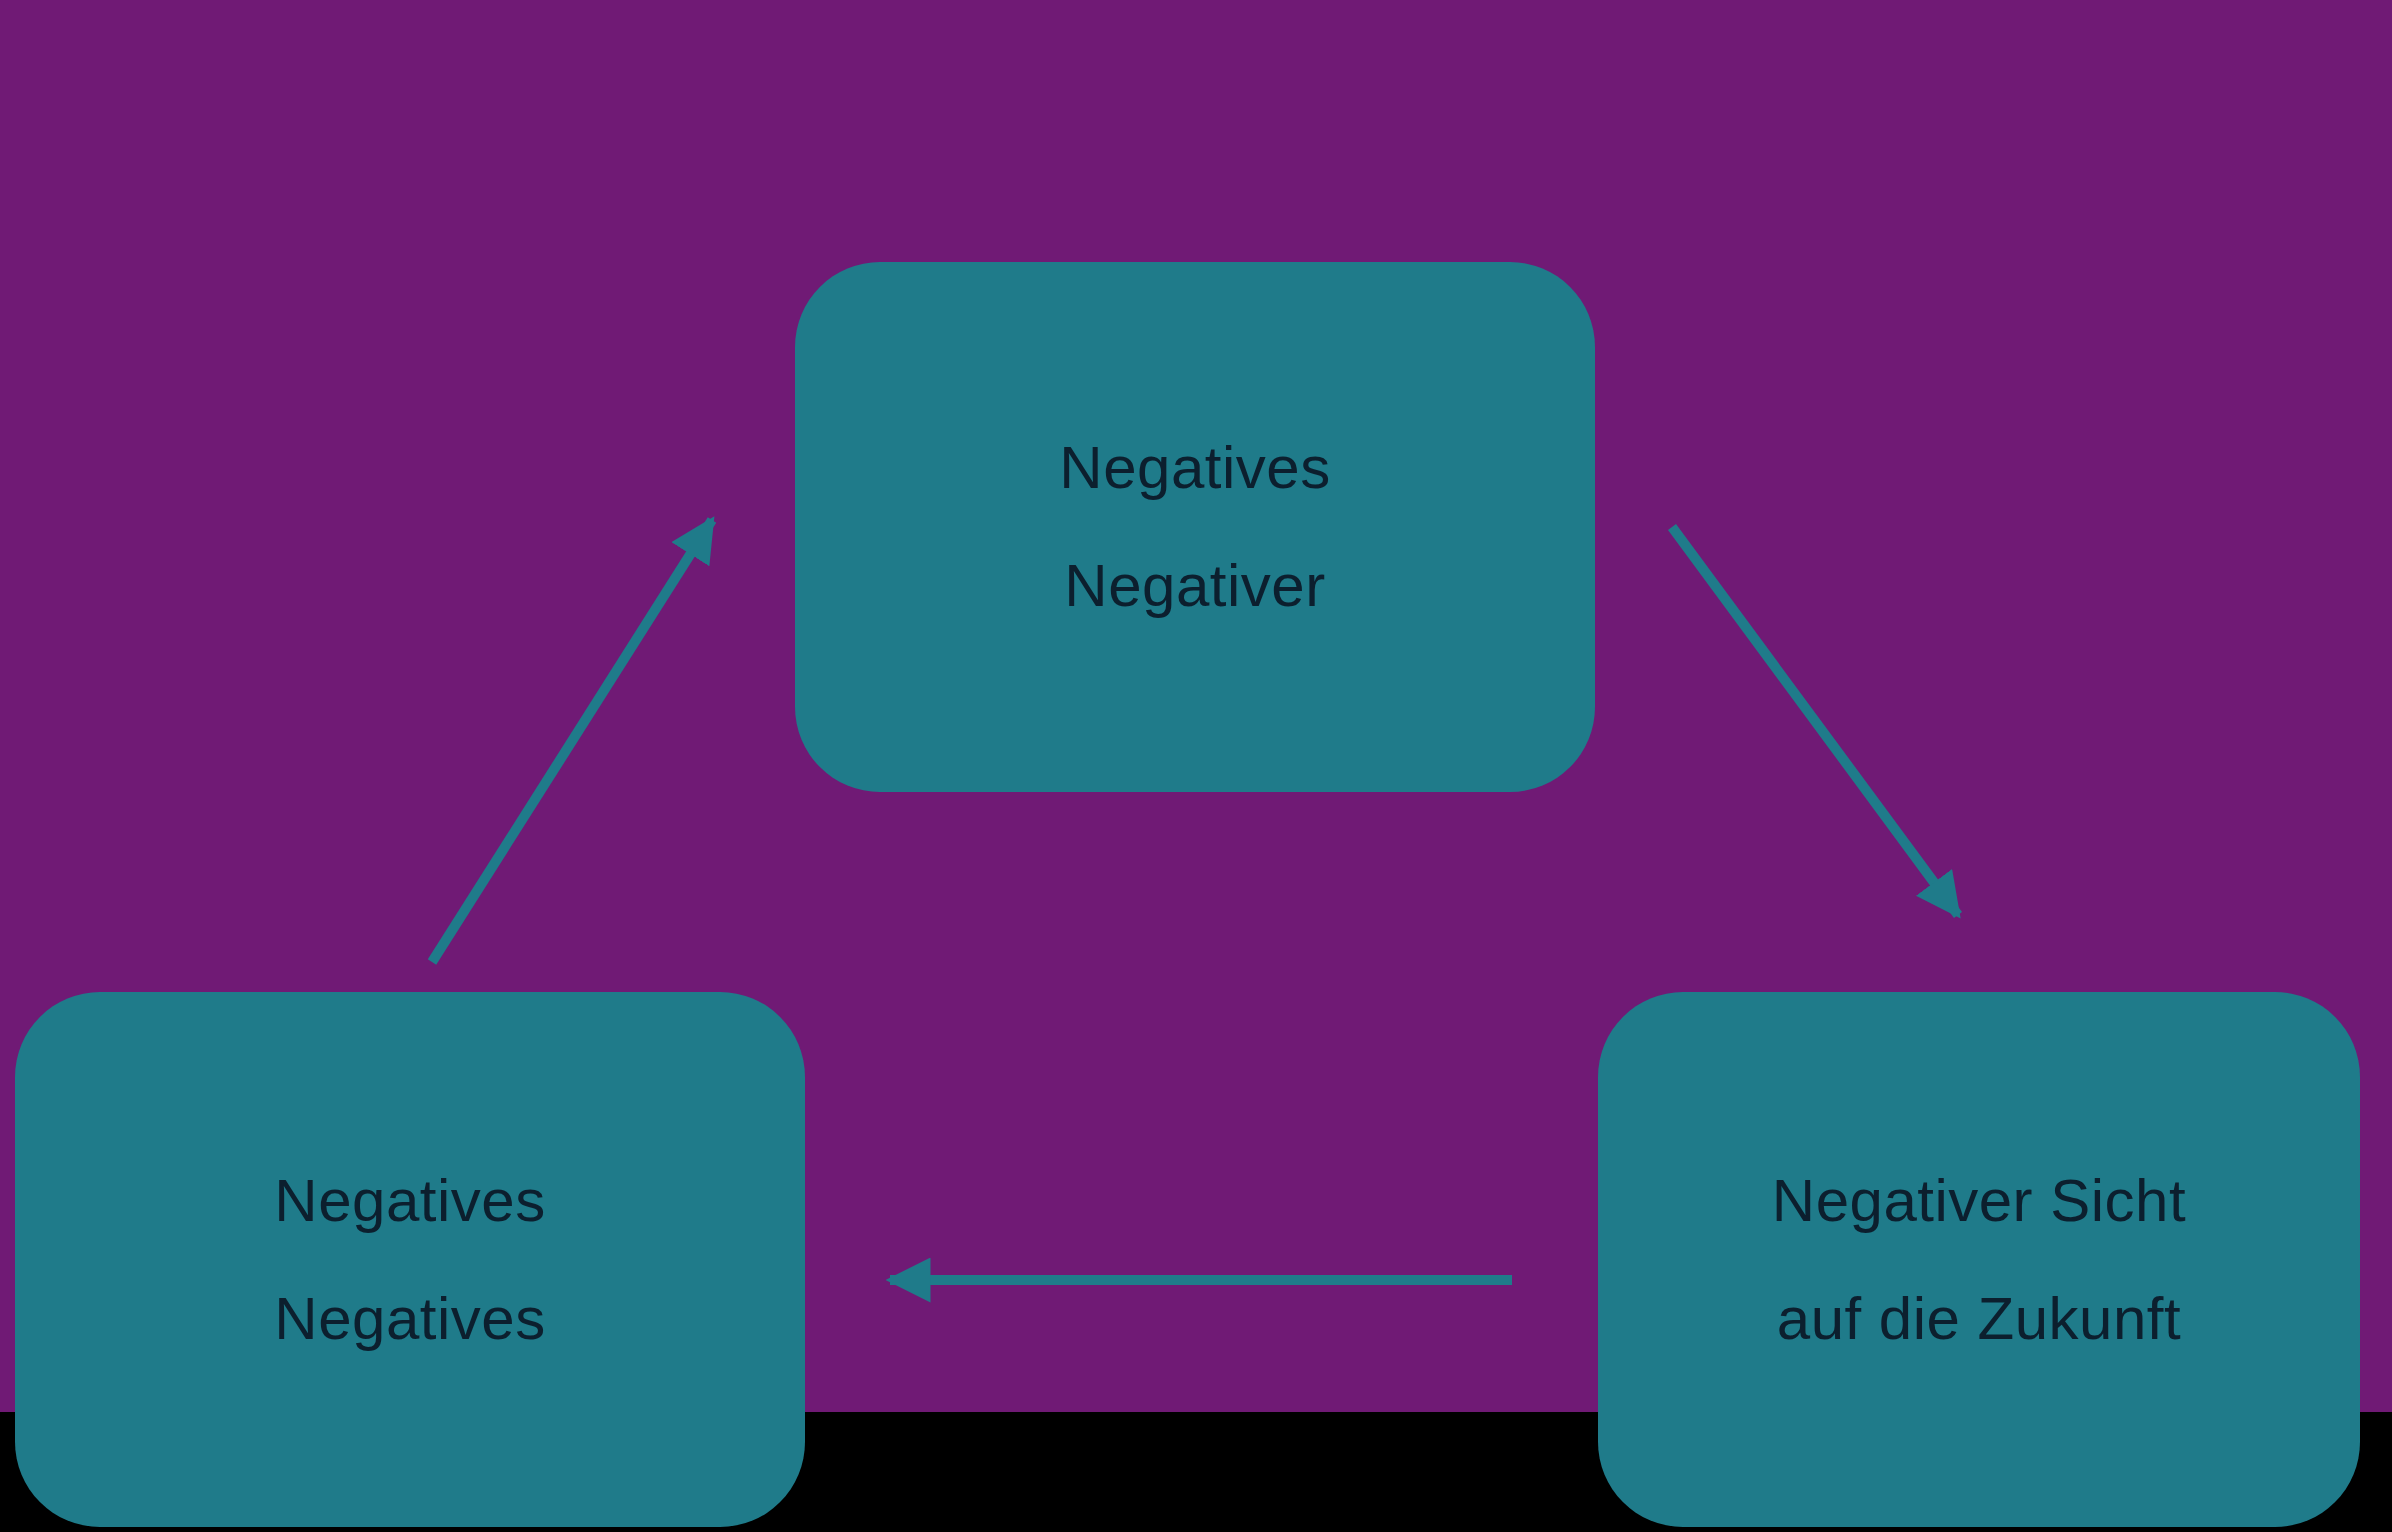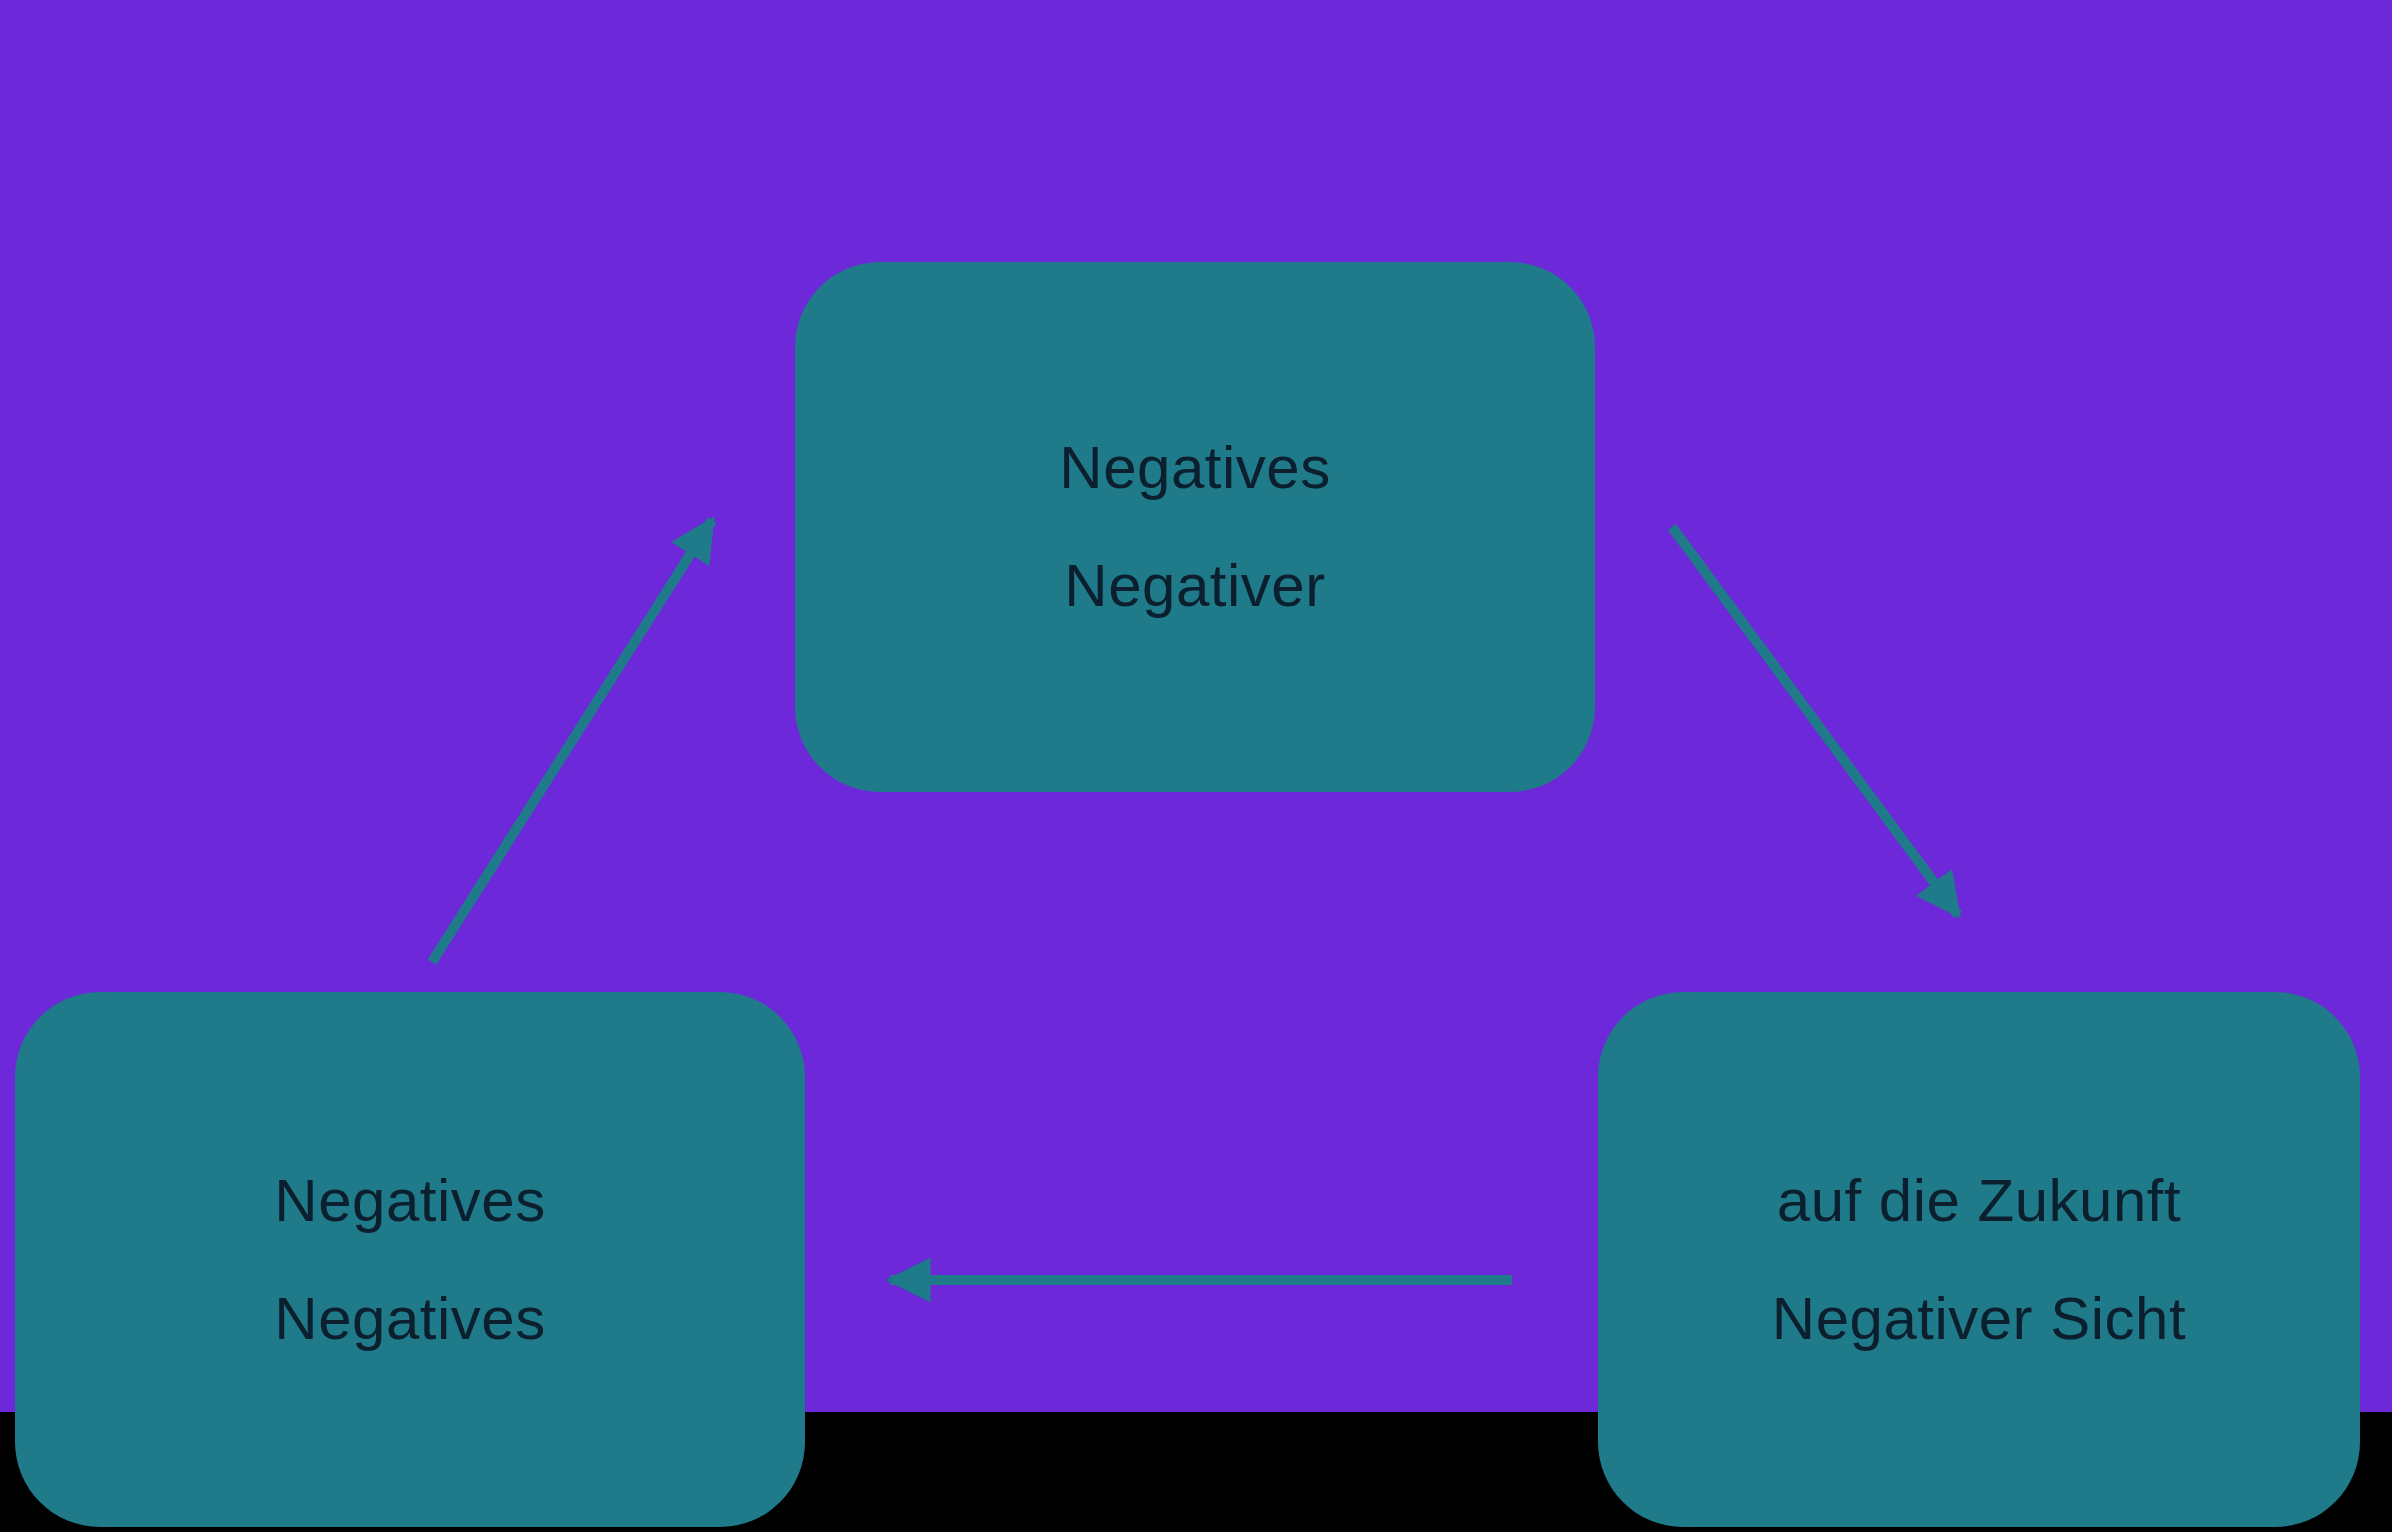--- a/index.html
+++ b/index.html
@@ -8,21 +8,21 @@
     background: #000000;
     width: 2392px;
     height: 1532px;
     overflow: hidden;
     font-family: "Liberation Sans", sans-serif;
   }
   .stage {
     position: relative;
     width: 2392px;
     height: 1412px;
-    background: #6d28d9;
+    background: #701a75;
   }
   .node {
     position: absolute;
     background: #1F7B8A;
     border-radius: 85px;
     display: flex;
     flex-direction: column;
     align-items: center;
     justify-content: center;
     gap: 52px;
@@ -87,17 +87,17 @@
     <span class="line">Negatives</span>
     <span class="line">Negativer</span>
   </div>
 
   <div class="node" id="node-selbstbild">
     <span class="line">Negatives</span>
     <span class="line">Negatives</span>
   </div>
 
   <div class="node" id="node-zukunft">
+    <span class="line">Negativer Sicht</span>
     <span class="line">auf die Zukunft</span>
-    <span class="line">Negativer Sicht</span>
   </div>
 
 </div>
 
 </body></html>

